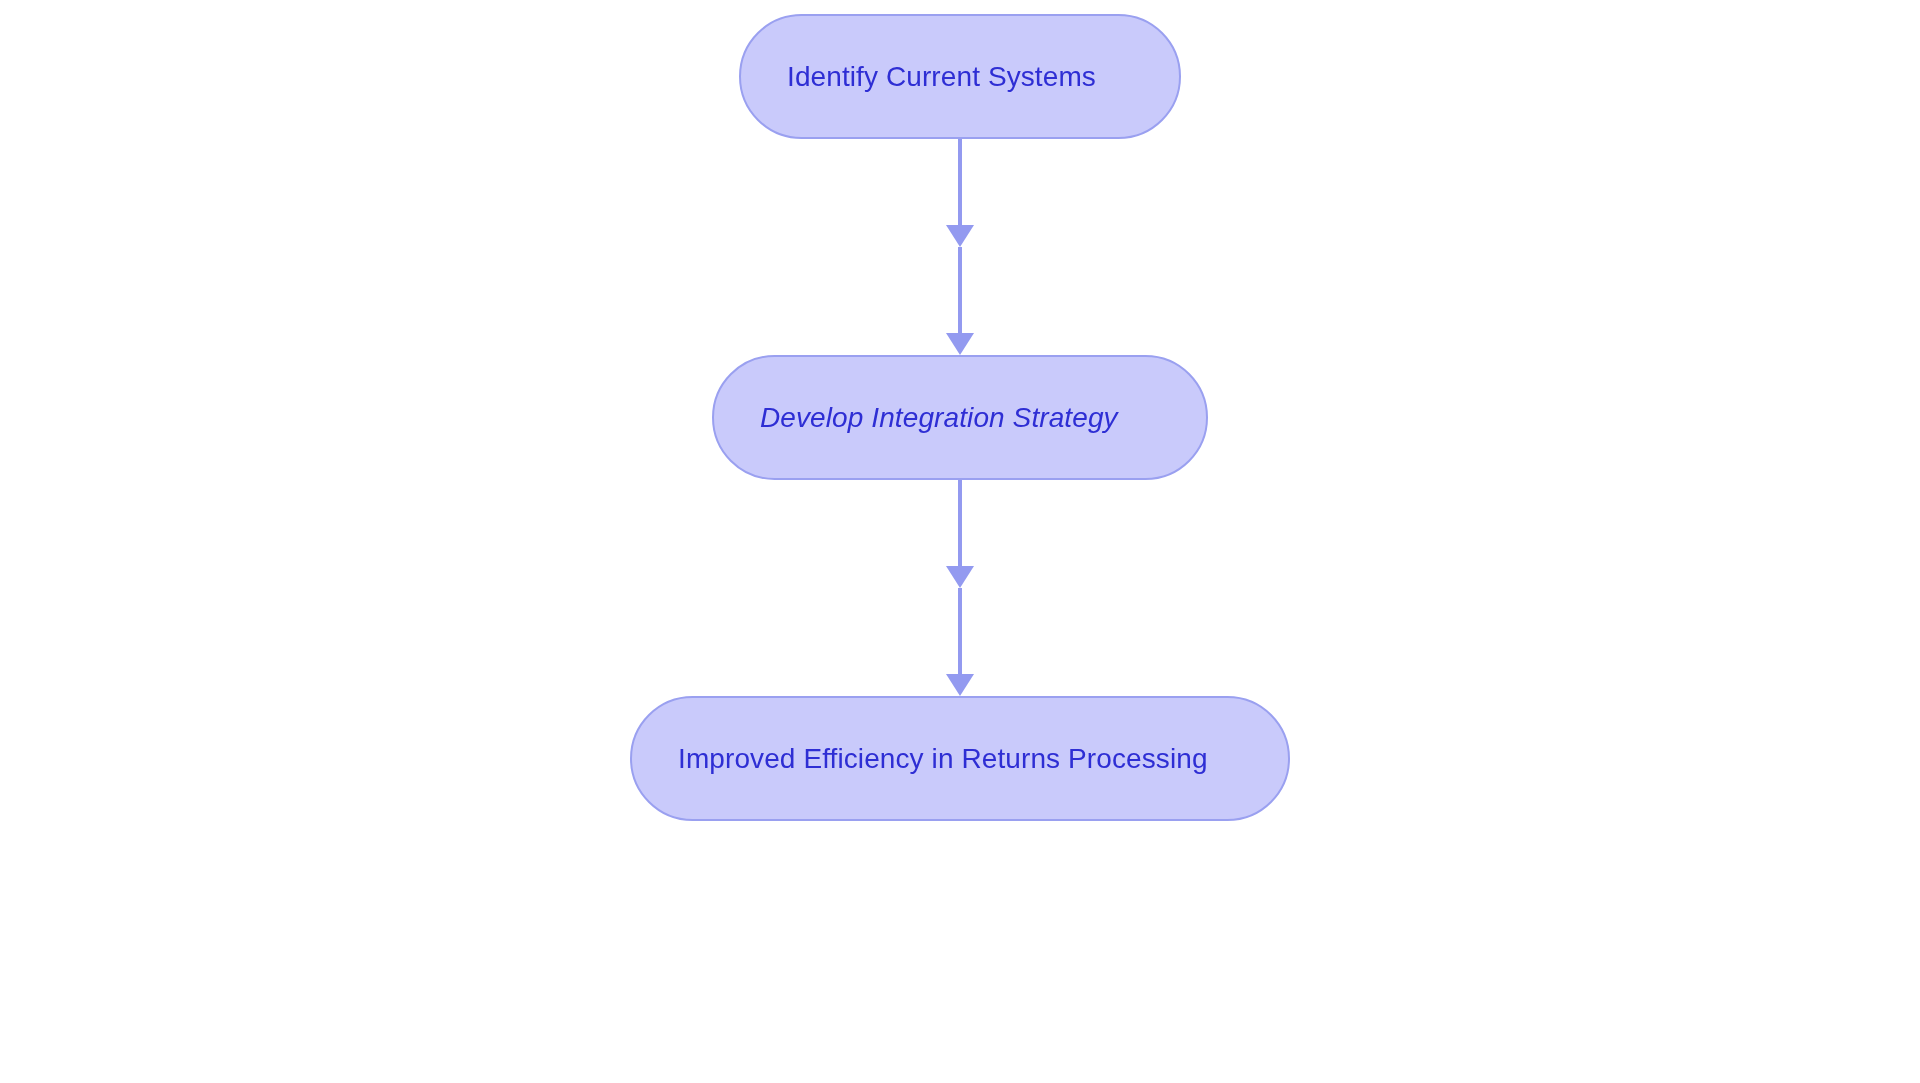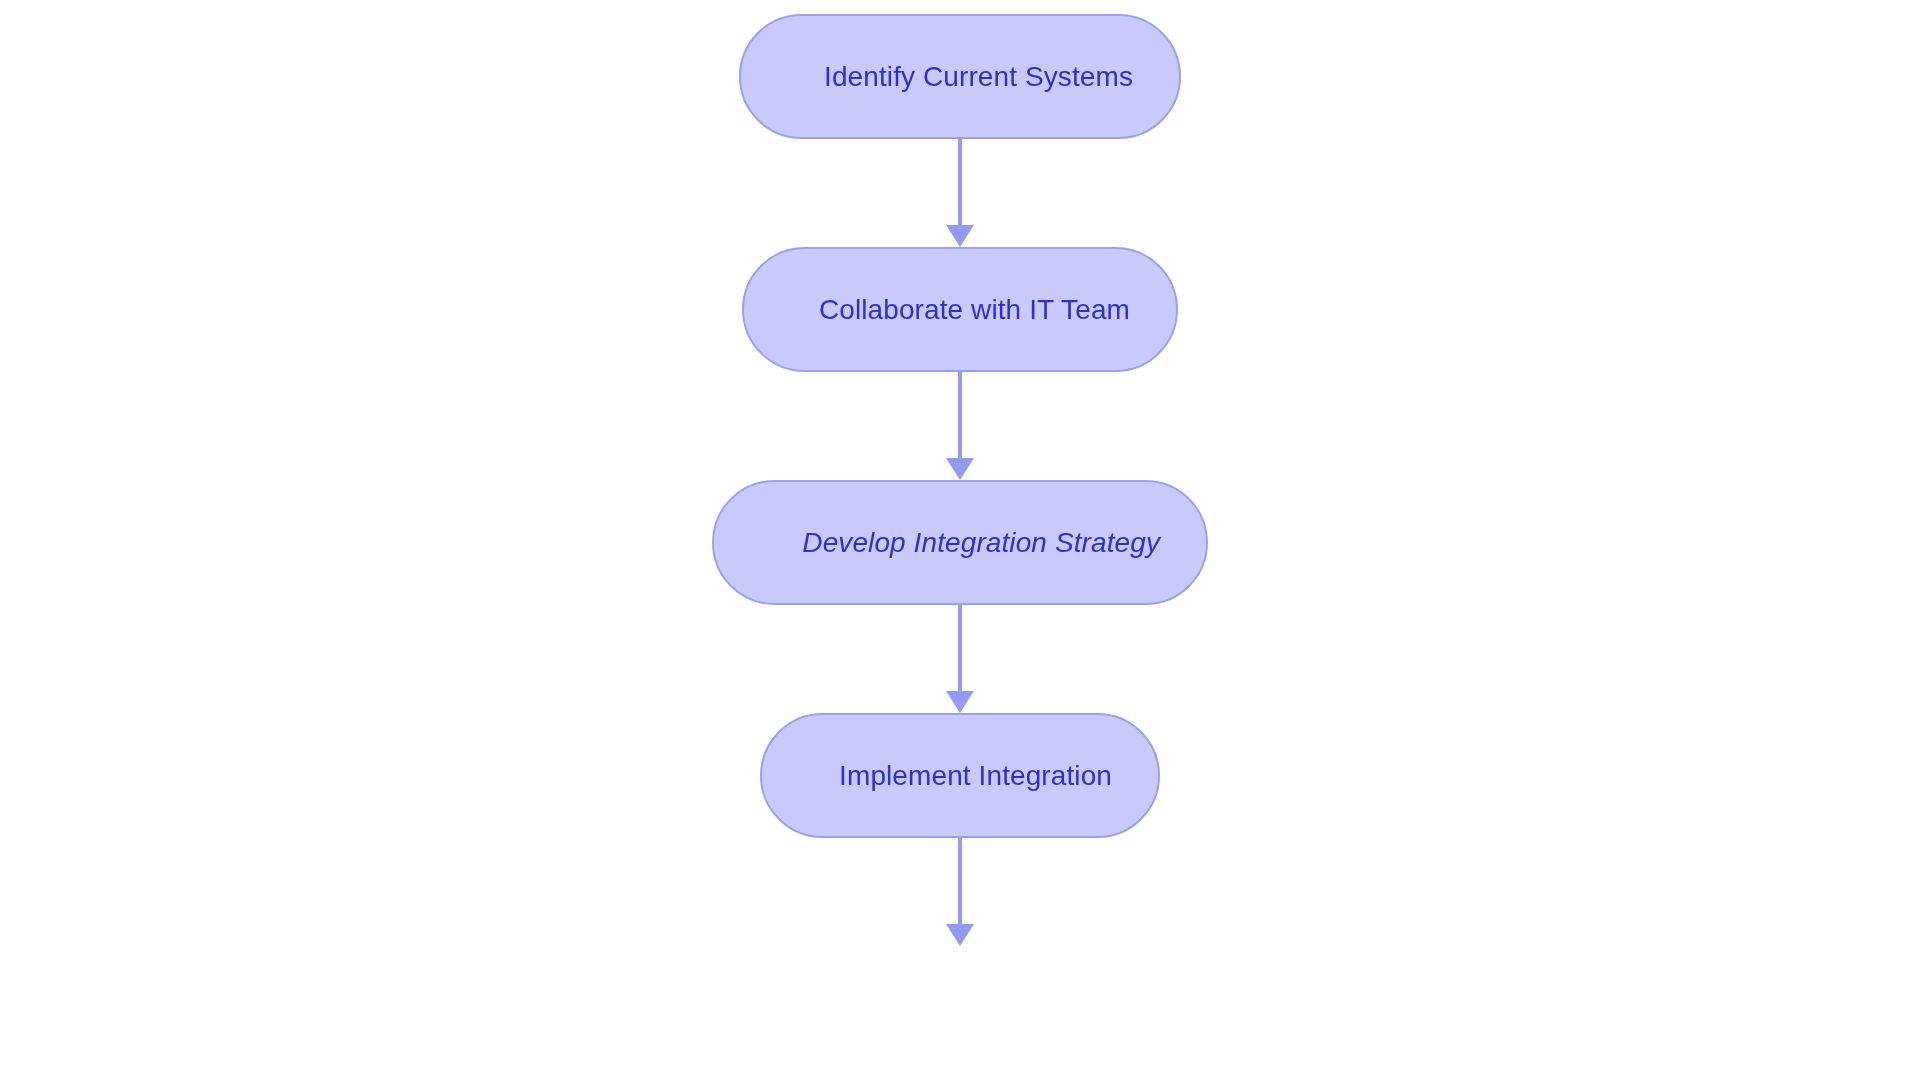--- a/index.html
+++ b/index.html
@@ -37,21 +37,21 @@
   }
 
   .node {
     box-sizing: border-box;
     height: 125px;
     border-radius: 63px;
     background: #c9cafb;
     border: 2px solid #9aa0f0;
     display: flex;
     align-items: center;
-    justify-content: flex-end;
+    justify-content: flex-start;
     padding: 11px 46px;
     flex: 0 0 auto;
   }
 
   .node-label {
     font-size: 28px;
     line-height: 1;
     color: #2e2ed4;
     white-space: nowrap;
     letter-spacing: 0.1px;
@@ -97,42 +97,39 @@
 
     <div class="node n0">
       <span class="node-label">Identify Current Systems</span>
     </div>
 
     <div class="connector">
       <div class="connector-line"></div>
       <div class="connector-arrow"></div>
     </div>
 
-    <div class="node n1">
-      <span class="node-label">Collaborate with IT Team</span>
-    </div>
 
     <div class="connector">
       <div class="connector-line"></div>
       <div class="connector-arrow"></div>
     </div>
 
     <div class="node n2">
       <span class="node-label">Develop Integration Strategy</span>
     </div>
 
     <div class="connector">
       <div class="connector-line"></div>
       <div class="connector-arrow"></div>
     </div>
 
-    <div class="node n3">
-      <span class="node-label">Implement Integration</span>
-    </div>
 
     <div class="connector">
       <div class="connector-line"></div>
       <div class="connector-arrow"></div>
     </div>
 
+    <div class="node n4">
+      <span class="node-label">Improved Efficiency in Returns Processing</span>
+    </div>
 
   </div>
 </div>
 
 </body></html>

